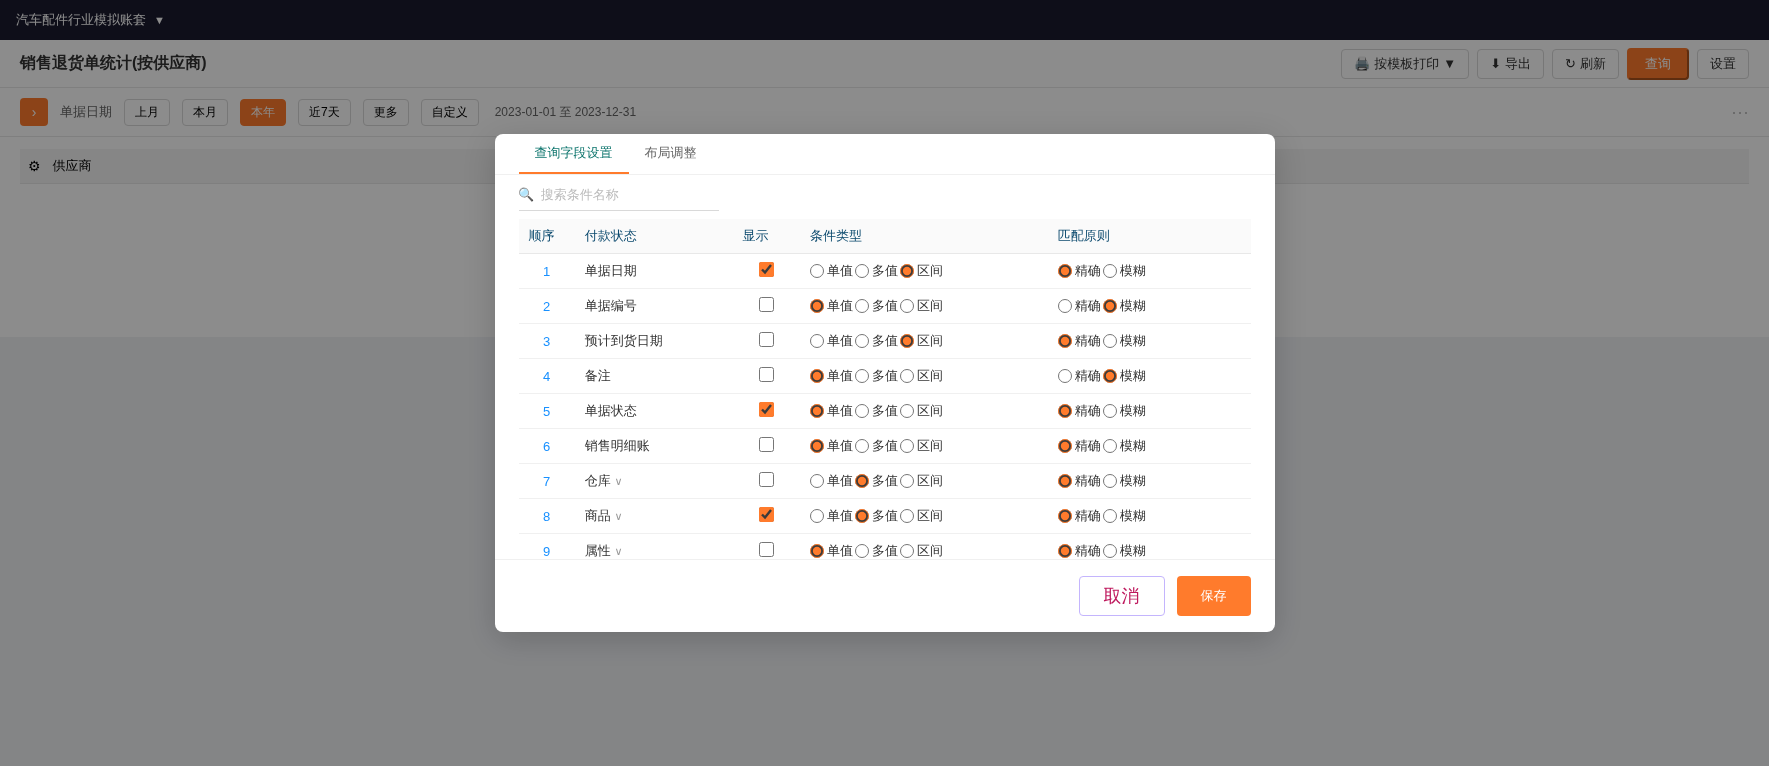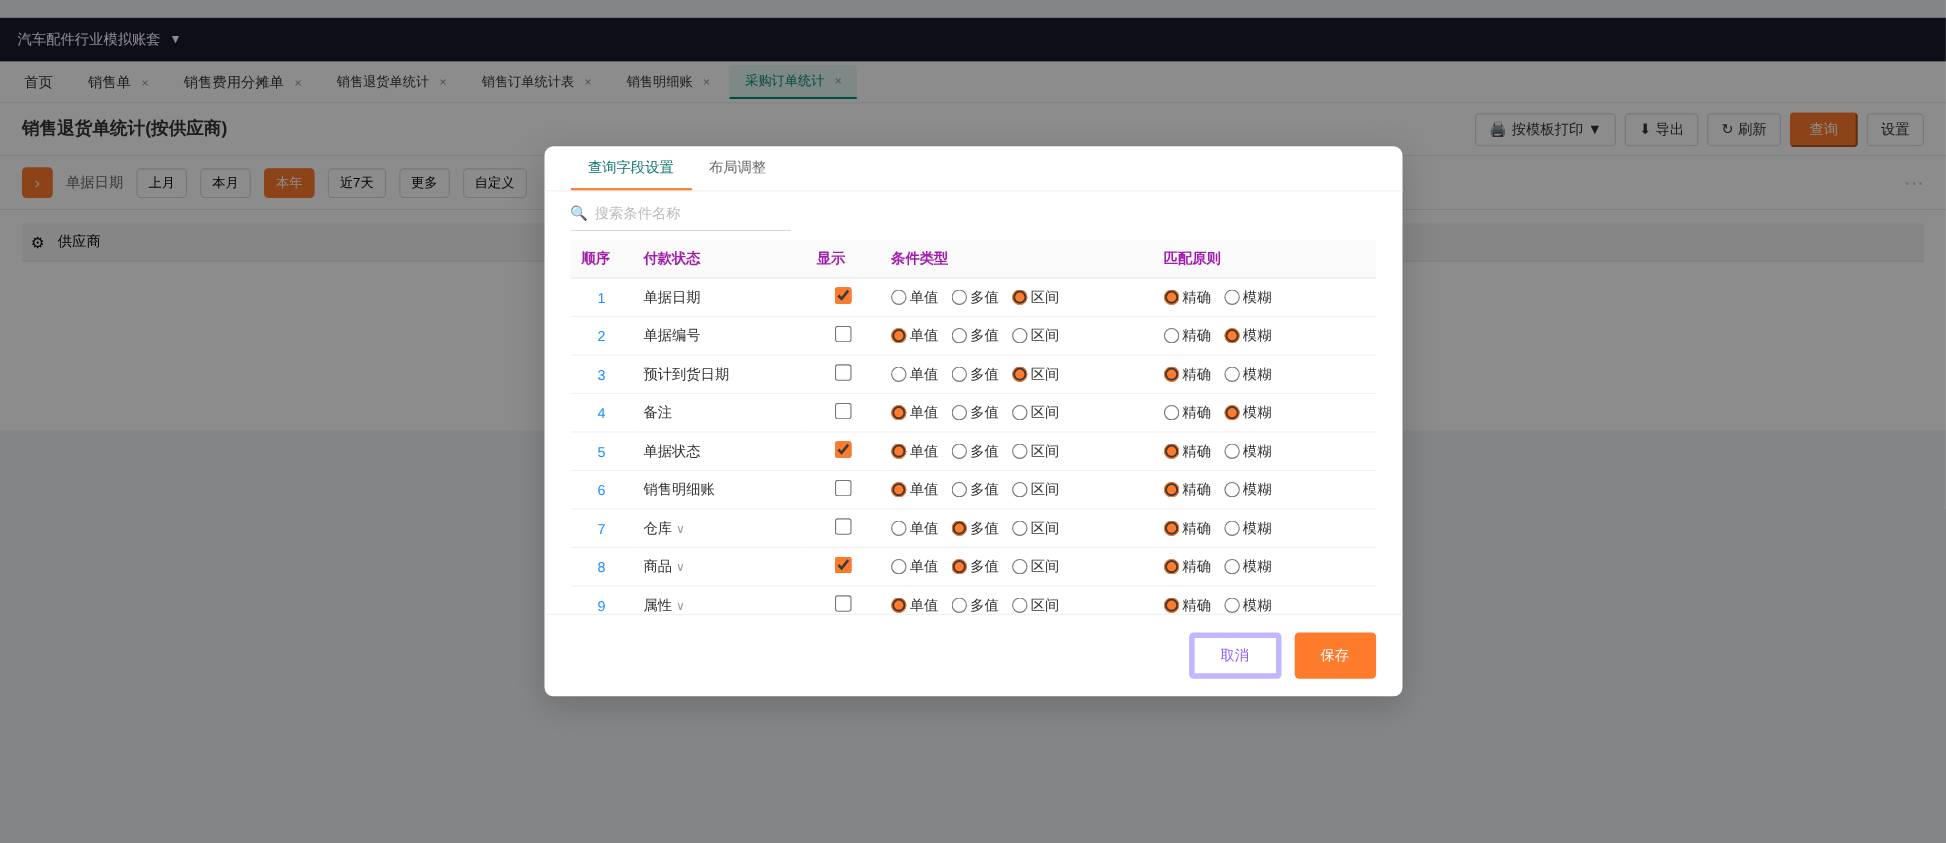--- a/index.html
+++ b/index.html
@@ -213,22 +213,22 @@
     
     .config-table {
       width: 100%;
       border-collapse: collapse;
       font-size: 13px;
     }
     .config-table th {
       background: #fafafa;
       padding: 8px 10px;
       text-align: left;
-      color: #a21caf;
-      font-weight: bold;
+      color: #0c4a6e;
+      font-weight: normal;
       border-bottom: 1px solid #e8e8e8;
     }
     .config-table td {
       padding: 8px 10px;
       border-bottom: 1px solid #f0f0f0;
       color: #333;
       vertical-align: middle;
     }
     .col-order { width: 50px; color: #1890ff; text-align: center; }
     .col-name { width: 140px; }
@@ -237,21 +237,21 @@
     .col-match { width: 180px; }
 
     
     .cb {
       width: 15px; height: 15px;
       cursor: pointer;
       accent-color: #ff7b2c;
     }
 
     
-    .radio-group { display: flex; align-items: flex-start; gap: 12px; }
+    .radio-group { display: flex; align-items: flex-start; gap: 2px; }
     .radio-option { display: flex; align-items: center; gap: 3px; cursor: pointer; }
     .radio-option input[type=radio] {
       accent-color: #ff7b2c;
       width: 14px; height: 14px;
     }
 
     
     .table-scroll {
       overflow-y: auto;
       max-height: 340px;
@@ -260,61 +260,52 @@
     
     .dialog-footer {
       padding: 16px 24px;
       display: flex;
       justify-content: flex-end;
       gap: 12px;
       border-top: 1px solid #f0f0f0;
     }
     .btn-cancel {
       padding: 7px 24px;
-      border: 5px solid #c4b5fd;
+      border: 1px solid #c4b5fd;
       border-radius: 4px;
       background: #fff;
       cursor: pointer;
-      font-size: 13px;
-      color: #8b5cf6;
+      font-size: 18px;
+      color: #be185d;
     }
     .btn-save {
       padding: 7px 24px;
       border: none;
       border-radius: 4px;
       background: #ff7b2c;
       color: #fff;
       cursor: pointer;
       font-size: 13px;
     }
 
     
     .order-num { color: #1890ff; text-align: center; }
   </style>
 </head>
 <body>
 
-<div style="position:fixed;top:16px;left:0;width:1769px;height:578px;overflow:hidden;">
+<div style="position:fixed;top:0;left:0;width:1769px;height:578px;overflow:hidden;">
 
   <div class="top-bar">
     <div class="top-bar-left">
       <span>汽车配件行业模拟账套</span>
       <span style="font-size:11px;">▼</span>
     </div>
   </div>
 
-  <div class="tab-bar">
-    <div class="tab-item">首页</div>
-    <div class="tab-item">销售单 <span class="close-x">×</span></div>
-    <div class="tab-item">销售费用分摊单 <span class="close-x">×</span></div>
-    <div class="tab-item" style="font-size:12px;">销售退货单统计 <span class="close-x">×</span></div>
-    <div class="tab-item" style="font-size:12px;">销售订单统计表 <span class="close-x">×</span></div>
-    <div class="tab-item" style="font-size:12px;">销售明细账 <span class="close-x">×</span></div>
-    <div class="tab-item active" style="font-size:12px;">采购订单统计 <span class="close-x">×</span></div>
-  </div>
 
   <div class="page-header">
     <span class="page-title">销售退货单统计(按供应商)</span>
     <div class="page-actions">
       <button class="btn-action">
         <span>🖨️</span>
         <span>按模板打印</span>
         <span>▼</span>
       </button>
       <button class="btn-action">

